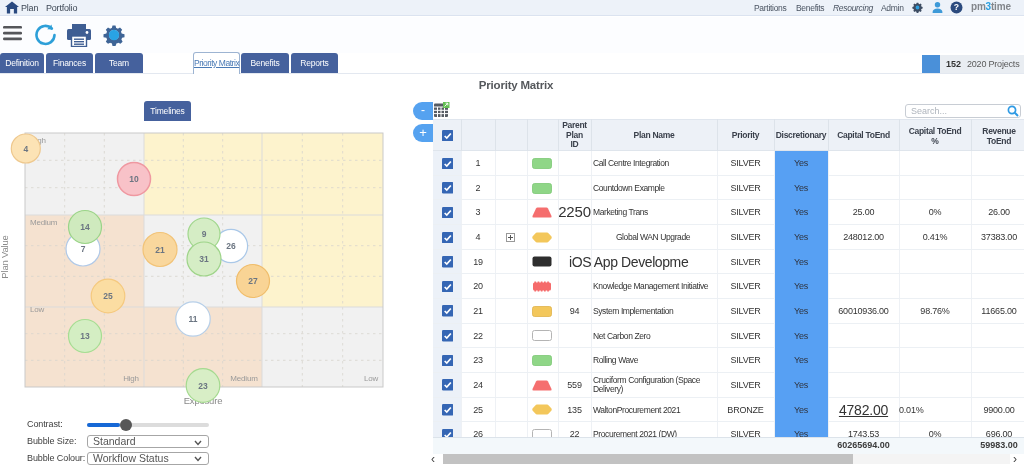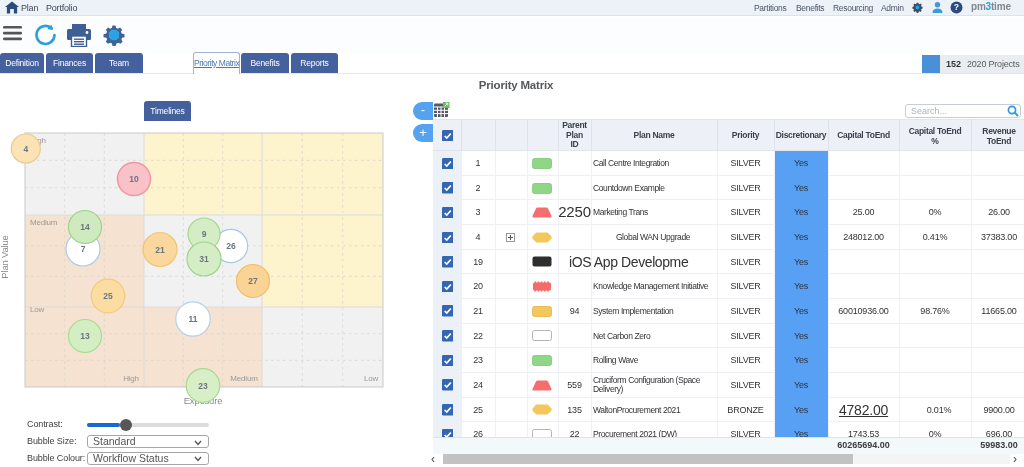--- a/index.html
+++ b/index.html
@@ -13,21 +13,21 @@
 <body>
 
 <div class="abs" style="left:0;top:0;width:1024px;height:16px;background:#edf2f9;border-bottom:1px solid #dbe3f0;"></div>
 <svg class="abs" style="left:5px;top:1px;" width="14" height="13" viewBox="0 0 15 13">
   <path d="M7.5 0 L15 6 L13 6 L13 13 L9.5 13 L9.5 8 L5.5 8 L5.5 13 L2 13 L2 6 L0 6 Z" fill="#2a4a80"></path>
 </svg>
 <div class="abs" style="left:21px;top:3px;font-size:9px;letter-spacing:-0.2px;color:#3e4856;">Plan</div>
 <div class="abs" style="left:46px;top:3px;font-size:9px;letter-spacing:-0.2px;color:#3e4856;">Portfolio</div>
 <div class="abs" style="left:754px;top:3px;font-size:8.5px;letter-spacing:-0.3px;color:#4a5462;">Partitions</div>
 <div class="abs" style="left:796px;top:3px;font-size:8.5px;letter-spacing:-0.3px;color:#4a5462;">Benefits</div>
-<div class="abs" style="left:833px;top:3px;font-size:8.5px;letter-spacing:-0.3px;color:#4a5462;">Resourcing</div>
+<div class="abs" style="left:833px;top:3px;font-size:8.5px;letter-spacing:-0.3px;color:#4a5462;font-style:italic;">Resourcing</div>
 <div class="abs" style="left:881px;top:3px;font-size:8.5px;letter-spacing:-0.3px;color:#4a5462;">Admin</div>
 <svg class="abs" style="left:911px;top:1px;" width="13" height="13" viewBox="0 0 24 24">
   <circle cx="12" cy="12" r="5" fill="#2d9fe0"></circle>
   <path fill="#3d4d63" d="M12 8.5a3.5 3.5 0 1 0 0 7 3.5 3.5 0 0 0 0-7zm9.4 5.5l-2.2.6c-.15.55-.36 1.06-.64 1.54l1.12 2-1.98 1.98-2-1.12c-.48.28-1 .5-1.54.64L13.5 22h-3l-.66-2.3c-.55-.15-1.06-.36-1.54-.64l-2 1.12-1.98-1.98 1.12-2c-.28-.48-.5-1-.64-1.54L2.5 14v-3l2.3-.66c.15-.55.36-1.06.64-1.54l-1.12-2 1.98-1.98 2 1.12c.48-.28 1-.5 1.54-.64L10.5 3h3l.66 2.3c.55.15 1.06.36 1.54.64l2-1.12 1.98 1.98-1.12 2c.28.48.5 1 .64 1.54l2.3.66z"></path>
 </svg>
 <svg class="abs" style="left:931px;top:1px;" width="13" height="13" viewBox="0 0 24 24">
   <path fill="#3e9ad8" d="M12 2a5 5 0 1 1 0 10 5 5 0 0 1 0-10zm0 12c5 0 9 2.5 9 6v2H3v-2c0-3.5 4-6 9-6z"></path>
 </svg>
 <svg class="abs" style="left:950px;top:1px;" width="13" height="13" viewBox="0 0 24 24">
   <circle cx="12" cy="12" r="11" fill="#2b4a7e"></circle>
@@ -396,21 +396,21 @@
   </svg>
 <div class="abs" style="left:461px;top:397.5px;width:34px;height:24.65px;line-height:24.65px;font-size:9px;letter-spacing:-0.2px;color:#333;text-align:center;white-space:nowrap;overflow:hidden;">25</div>
 <svg class="abs" style="left:532px;top:404.3px;" width="20" height="11" viewBox="0 0 20 11">
     <path d="M5 0.5 L15 0.5 Q16 0.5 16.7 1.5 L19.5 4.6 Q20 5.5 19.5 6.4 L16.7 9.5 Q16 10.5 15 10.5 L5 10.5 Q4 10.5 3.3 9.5 L0.5 6.4 Q0 5.5 0.5 4.6 L3.3 1.5 Q4 0.5 5 0.5 Z" fill="#f3c75b"></path>
   </svg>
 <div class="abs" style="left:558px;top:397.5px;width:33px;height:24.65px;line-height:24.65px;font-size:9px;letter-spacing:-0.2px;color:#333;text-align:center;white-space:nowrap;overflow:hidden;">135</div>
 <div class="abs" style="left:593px;top:397.5px;width:120px;height:24.65px;line-height:24.65px;font-size:8.5px;letter-spacing:-0.4px;color:#333;text-align:left;white-space:nowrap;overflow:hidden;">WaltonProcurement 2021</div>
 <div class="abs" style="left:717px;top:397.5px;width:57px;height:24.65px;line-height:24.65px;font-size:9px;letter-spacing:-0.2px;color:#333;text-align:center;white-space:nowrap;overflow:hidden;">BRONZE</div>
 <div class="abs" style="left:774px;top:397.5px;width:54px;height:24.65px;line-height:24.65px;font-size:9px;letter-spacing:-0.2px;color:#2f3440;text-align:center;white-space:nowrap;overflow:hidden;">Yes</div>
 <div class="abs" style="left:828px;top:397.5px;width:71px;height:24.65px;line-height:24.65px;font-size:14px;letter-spacing:-0.2px;color:#333;text-align:center;white-space:nowrap;overflow:hidden;text-decoration:underline;">4782.00</div>
-<div class="abs" style="left:899px;top:397.5px;width:72px;height:24.65px;line-height:24.65px;font-size:9px;letter-spacing:-0.2px;color:#333;text-align:center;white-space:nowrap;overflow:hidden;padding-left:8px;">0.01%</div>
+<div class="abs" style="left:899px;top:397.5px;width:72px;height:24.65px;line-height:24.65px;font-size:9px;letter-spacing:-0.2px;color:#333;text-align:left;white-space:nowrap;overflow:hidden;">0.01%</div>
 <div class="abs" style="left:971px;top:397.5px;width:56px;height:24.65px;line-height:24.65px;font-size:9px;letter-spacing:-0.2px;color:#333;text-align:center;white-space:nowrap;overflow:hidden;">9900.00</div>
 
 <div class="abs" style="left:433px;top:445.8px;width:341px;height:1px;background:#ecf0f4;"></div>
 <div class="abs" style="left:828px;top:445.8px;width:199px;height:1px;background:#ecf0f4;"></div>
 <svg class="abs" style="left:441.5px;top:428.8px;" width="11.5" height="11.5" viewBox="0 0 13 13">
     <rect width="13" height="13" rx="1.5" fill="#3566b4"></rect>
     <path d="M3 6.8 L5.4 9.2 L10 4" fill="none" stroke="#fff" stroke-width="1.9"></path>
   </svg>
 <div class="abs" style="left:461px;top:422.1px;width:34px;height:24.65px;line-height:24.65px;font-size:9px;letter-spacing:-0.2px;color:#333;text-align:center;white-space:nowrap;overflow:hidden;">26</div>
 <svg class="abs" style="left:532px;top:429.0px;" width="20" height="11" viewBox="0 0 20 11">

